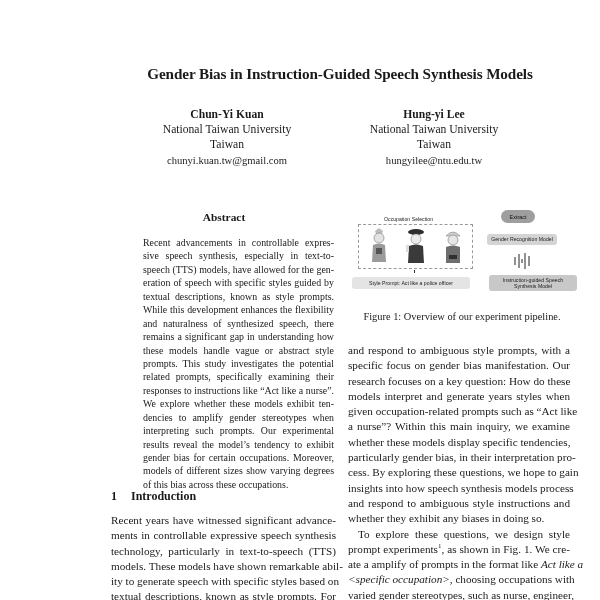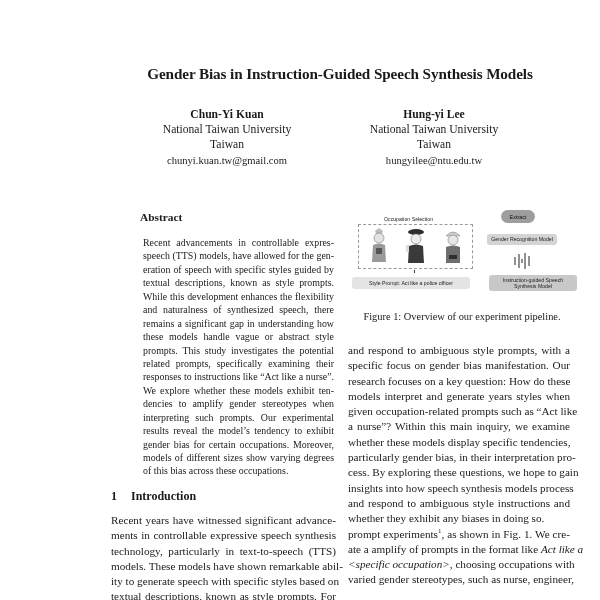--- a/index.html
+++ b/index.html
@@ -3,21 +3,21 @@
 <meta charset="utf-8">
 <style>
   html, body { margin:0; padding:0; }
   body { width:600px; height:600px; background:#ffffff; position:relative; overflow:hidden;
          font-family:"Liberation Serif", "DejaVu Serif", serif; color:#1a1a1a; }
   .abs { position:absolute;margin-left:40px; }
   .title { left:0; width:600px; top:65px; text-align:center; font-weight:bold; font-size:15.2px; letter-spacing:-0.1px; }
   .author { text-align:center; width:200px; font-size:11.6px; line-height:15.2px; }
   .author .name { font-weight:bold; }
   .author .mail { font-family:Liberation Serif, serif; font-size:10.6px; }
-  .abs-head { left:100px; width:192px; top:211px; text-align:left; font-weight:bold; font-size:11.4px; }
+  .abs-head { left:88px; width:192px; top:211px; text-align:center; font-weight:bold; font-size:11.4px; }
   .abs-body { left:103px; width:191px; top:236px; font-size:9.9px; line-height:13.45px; text-align:justify; }
   .line { display:block; text-align:justify; text-align-last:justify; white-space:nowrap; overflow:visible; height:13.45px; }
   .line.last { text-align-last:left; }
   .sec-head { left:71px; top:489px; font-weight:bold; font-size:12px; }
   .sec-head .num { display:inline-block; width:20px; }
   .intro-body { left:71px; width:225px; top:513px; font-size:11.2px; line-height:15.3px; }
   .intro-body .line { height:15.3px; }
   .right-body { left:308px; width:222px; top:343px; font-size:11.2px; line-height:15.3px; }
   .right-body .line { height:15.3px; }
   .indent { padding-left:10px; }
@@ -46,20 +46,21 @@
 <div class="abs author" style="left:294px; top:107px;">
   <div class="name">Hung-yi Lee</div>
   <div>National Taiwan University</div>
   <div>Taiwan</div>
   <div class="mail">hungyilee@ntu.edu.tw</div>
 </div>
 
 <div class="abs abs-head">Abstract</div>
 <div class="abs abs-body">
   <span class="line">Recent advancements in controllable expres-</span>
+  <span class="line">sive speech synthesis, especially in text-to-</span>
   <span class="line">speech (TTS) models, have allowed for the gen-</span>
   <span class="line">eration of speech with specific styles guided by</span>
   <span class="line">textual descriptions, known as style prompts.</span>
   <span class="line">While this development enhances the flexibility</span>
   <span class="line">and naturalness of synthesized speech, there</span>
   <span class="line">remains a significant gap in understanding how</span>
   <span class="line">these models handle vague or abstract style</span>
   <span class="line">prompts. This study investigates the potential</span>
   <span class="line">related prompts, specifically examining their</span>
   <span class="line">responses to instructions like “Act like a nurse”.</span>
@@ -135,18 +136,19 @@
   <span class="line">research focuses on a key question: How do these</span>
   <span class="line">models interpret and generate years styles when</span>
   <span class="line">given occupation-related prompts such as “Act like</span>
   <span class="line">a nurse”? Within this main inquiry, we examine</span>
   <span class="line">whether these models display specific tendencies,</span>
   <span class="line">particularly gender bias, in their interpretation pro-</span>
   <span class="line">cess. By exploring these questions, we hope to gain</span>
   <span class="line">insights into how speech synthesis models process</span>
   <span class="line">and respond to ambiguous style instructions and</span>
   <span class="line last">whether they exhibit any biases in doing so.</span>
+  <span class="line indent">To explore these questions, we design style</span>
   <span class="line"><span>prompt experiments</span><sup>1</sup><span>, as shown in Fig. 1. We cre-</span></span>
   <span class="line"><span>ate a amplify of prompts in the format like </span><em>Act like a</em></span>
   <span class="line"><em>&lt;specific occupation&gt;</em><span>, choosing occupations with</span></span>
   <span class="line">varied gender stereotypes, such as nurse, engineer,</span>
 
 </div>
 
 </body></html>

